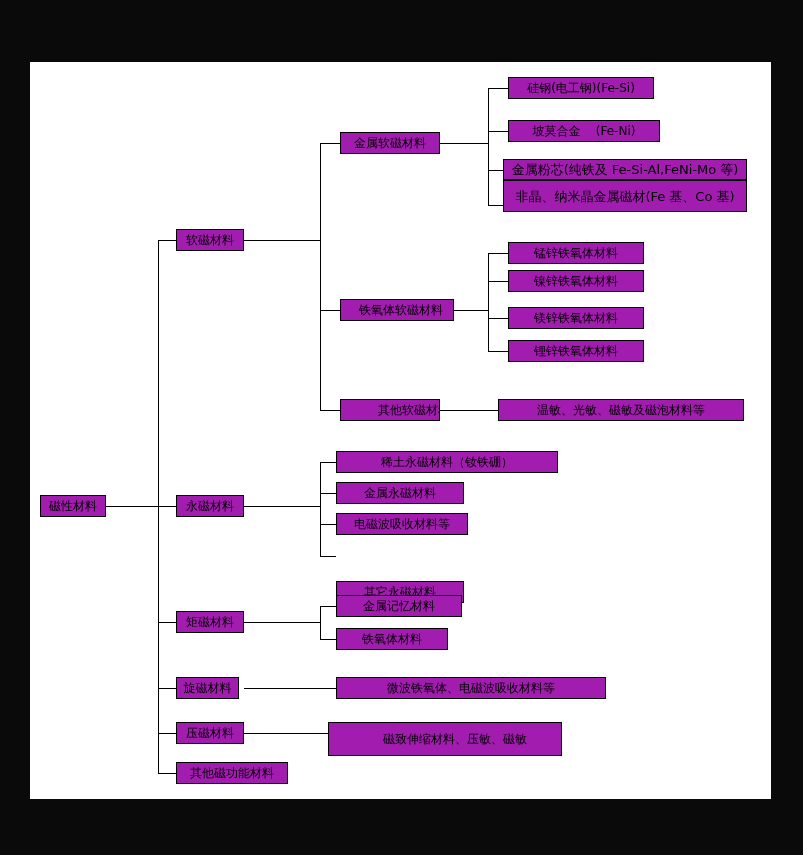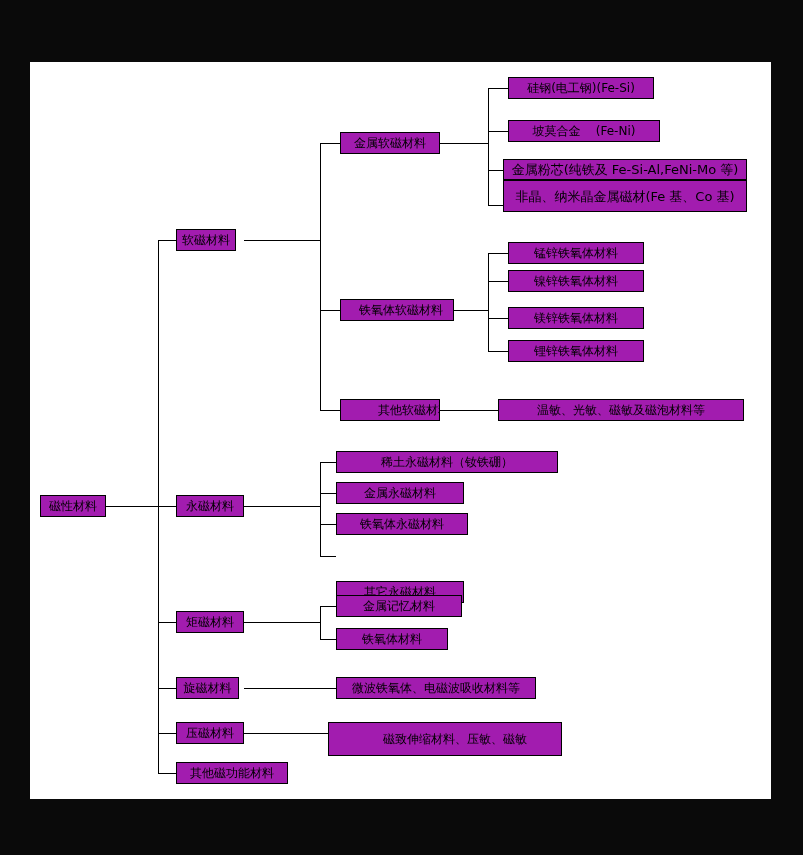--- a/index.html
+++ b/index.html
@@ -60,21 +60,21 @@
              M454 310 H488  M488 253 V351  M488 253 H508  M488 281 H508  M488 318 H508  M488 351 H508
              M440 410 H498
              M244 506 H320  M320 462 V556  M320 462 H336  M320 493 H336  M320 524 H336  M320 556 H336
              M244 622 H320  M320 606 V639  M320 606 H336  M320 639 H336
              M244 688 H336
              M244 733 H336" stroke="#000000" stroke-width="1" fill="none" shape-rendering="crispEdges"></path>
   </svg>
 
   <div class="node" style="left:40px;top:495px;width:66px;height:22px;">磁性材料</div>
 
-  <div class="node" style="left:176px;top:229px;width:60px;height:22px;">软磁材料</div>
+  <div class="node" style="left:176px;top:229px;width:68px;height:22px;">软磁材料</div>
 
   <div class="node" style="left:176px;top:495px;width:68px;height:22px;">永磁材料</div>
 
   <div class="node" style="left:176px;top:611px;width:68px;height:22px;">矩磁材料</div>
 
   <div class="node" style="left:176px;top:677px;width:63px;height:22px;">旋磁材料</div>
 
   <div class="node" style="left:176px;top:722px;width:68px;height:22px;">压磁材料</div>
 
   <div class="node" style="left:176px;top:762px;width:112px;height:22px;">其他磁功能材料</div>
@@ -100,25 +100,25 @@
   <div class="node" style="left:508px;top:340px;width:136px;height:22px;">锂锌铁氧体材料</div>
 
   <div class="node" style="left:340px;top:399px;width:100px;height:22px;padding-left:48px;">其他软磁材料</div>
 
   <div class="node" style="left:498px;top:399px;width:246px;height:22px;">温敏、光敏、磁敏及磁泡材料等</div>
 
   <div class="node" style="left:336px;top:451px;width:222px;height:22px;">稀土永磁材料（钕铁硼）</div>
 
   <div class="node" style="left:336px;top:482px;width:128px;height:22px;">金属永磁材料</div>
 
-  <div class="node" style="left:336px;top:513px;width:132px;height:22px;">铁氧体永磁材料</div>
+  <div class="node" style="left:336px;top:513px;width:132px;height:22px;">电磁波吸收材料等</div>
 
   <div class="node" style="left:336px;top:545px;width:128px;height:22px;margin-top:36px;">其它永磁材料</div>
 
   <div class="node" style="left:336px;top:595px;width:126px;height:22px;">金属记忆材料</div>
 
   <div class="node" style="left:336px;top:628px;width:112px;height:22px;">铁氧体材料</div>
 
-  <div class="node" style="left:336px;top:677px;width:200px;height:22px;">微波铁氧体、电磁波吸收材料等</div>
+  <div class="node" style="left:336px;top:677px;width:270px;height:22px;">微波铁氧体、电磁波吸收材料等</div>
 
   <div class="node" style="left:328px;top:722px;width:234px;height:34px;padding-left:20px;">磁致伸缩材料、压敏、磁敏</div>
 
 </div>
 
 </body></html>

